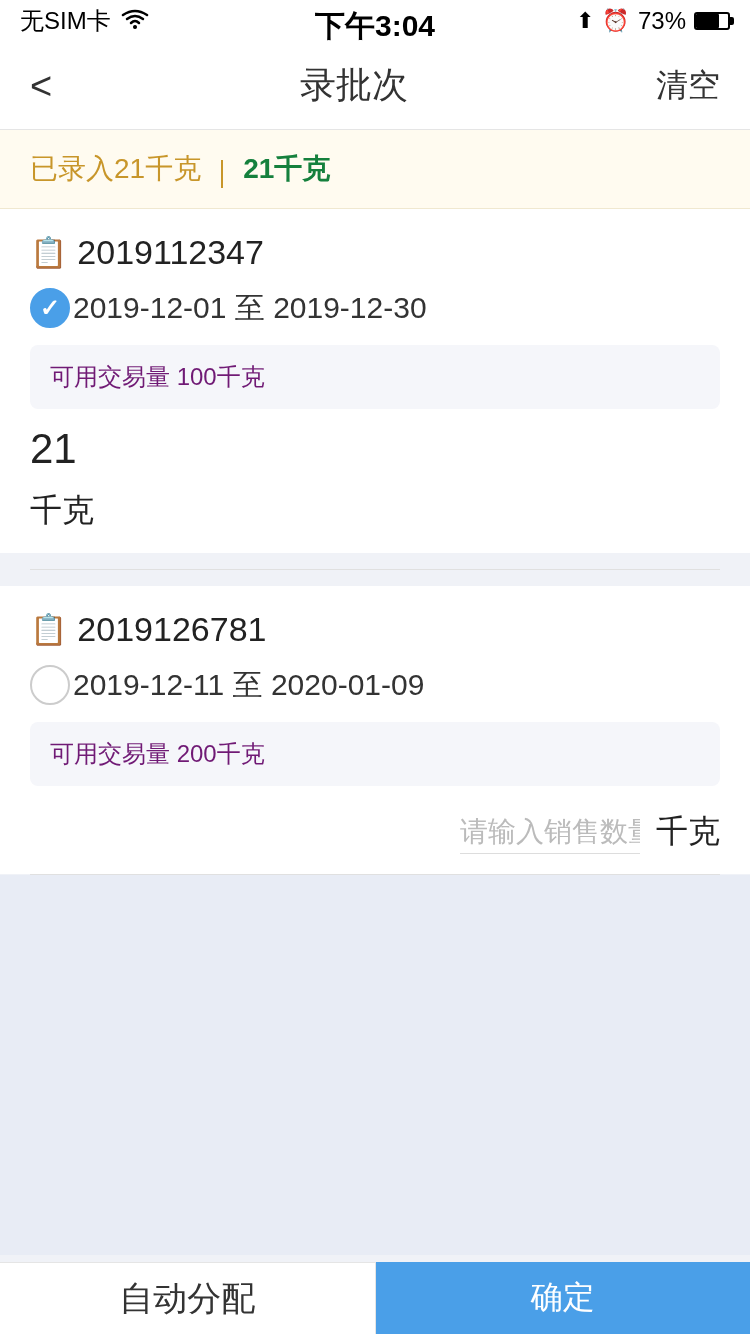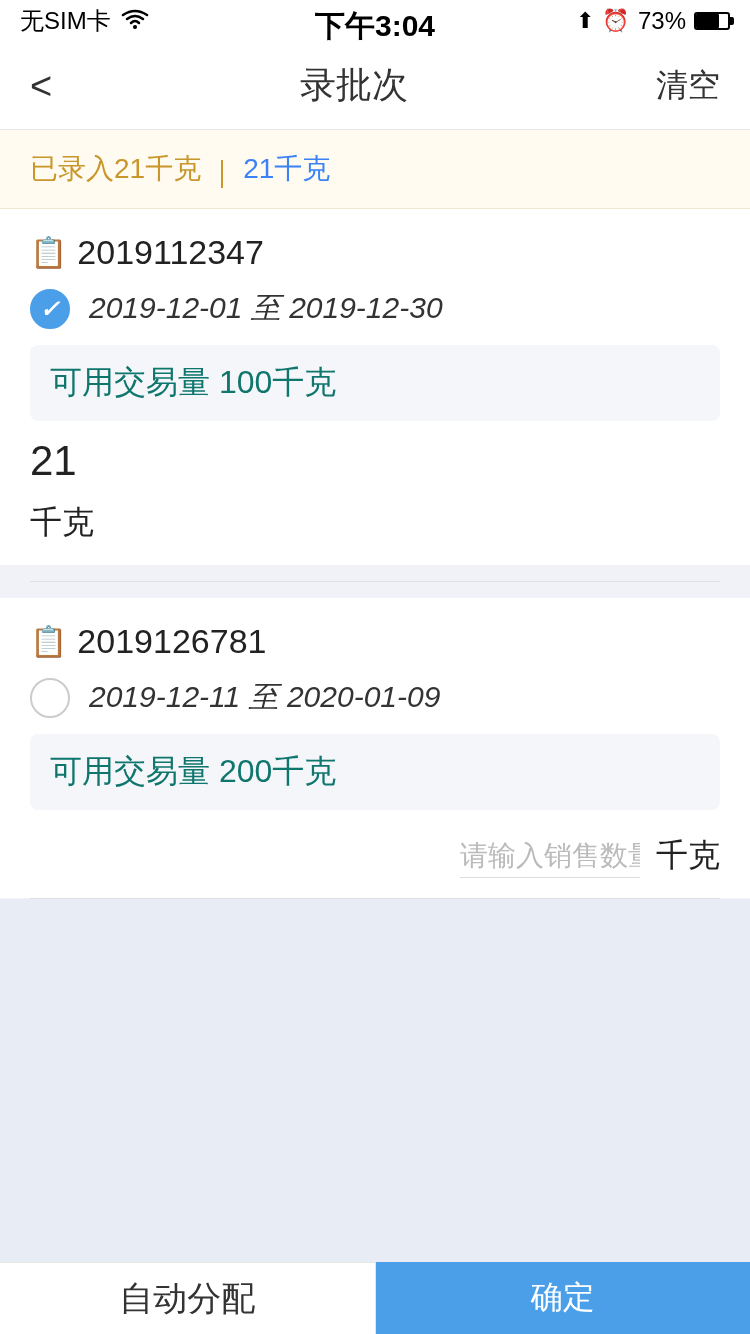--- a/index.html
+++ b/index.html
@@ -115,21 +115,22 @@
       font-size: 28px;
       color: #c8962a;
     }
     .info-divider {
       width: 2px;
       height: 28px;
       background: #c8962a;
     }
     .info-value {
       font-size: 28px;
-      color: #3b82f6;
+      color: #15803d;
+      font-weight: bold;
     }
 
     
     .batch-item {
       background: #fff;
       padding: 24px 30px 0 30px;
     }
 
     .batch-header {
       display: flex;
@@ -142,25 +143,24 @@
       color: #555;
     }
     .batch-id {
       font-size: 34px;
       color: #222;
       font-weight: 500;
     }
 
     .batch-date-row {
       display: flex;
-      align-items: center;
-      gap: 19px;
+      align-items: flex-start;
+      gap: 3px;
       margin-bottom: 16px;
       padding-left: 0;
-      font-style: italic;
     }
     .radio-circle {
       width: 40px;
       height: 40px;
       border-radius: 50%;
       border: 2px solid #ccc;
       background: #fff;
       flex-shrink: 0;
       display: flex;
       align-items: center;
@@ -179,22 +179,22 @@
     .batch-date {
       font-size: 30px;
       color: #333;
     }
 
     .batch-volume-box {
       background: #f5f6fa;
       border-radius: 8px;
       padding: 16px 20px;
       margin: 0 0 0 0;
-      font-size: 32px;
-      color: #0f766e;
+      font-size: 24px;
+      color: #701a75;
       margin-bottom: 0;
     }
 
     .batch-input-row {
       display: flex;
       align-items: center;
       justify-content: flex-end;
       padding: 24px 30px 0 30px;
       gap: 16px;
       background: #fff;

